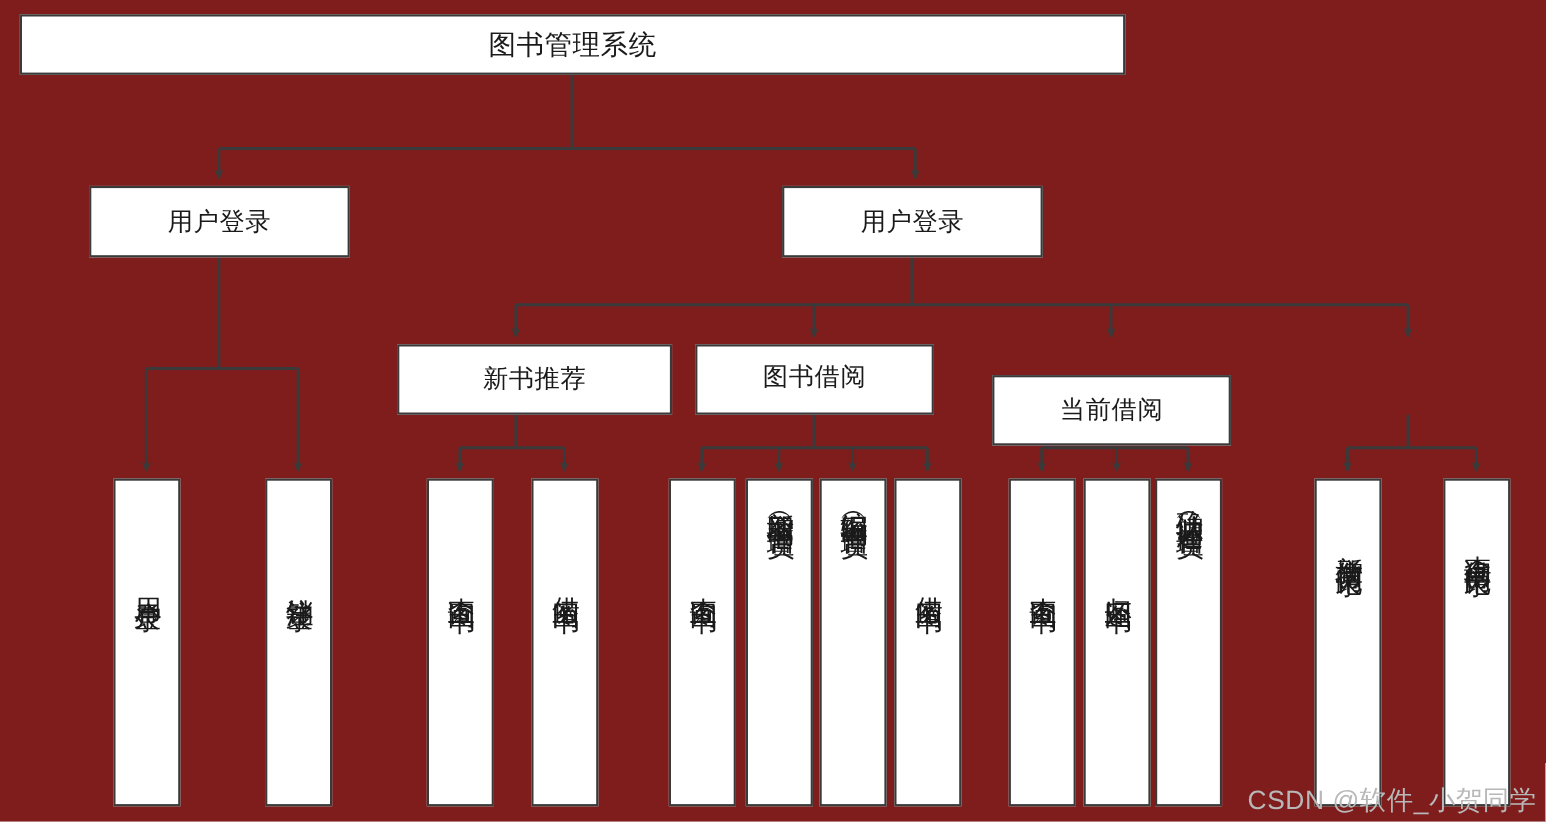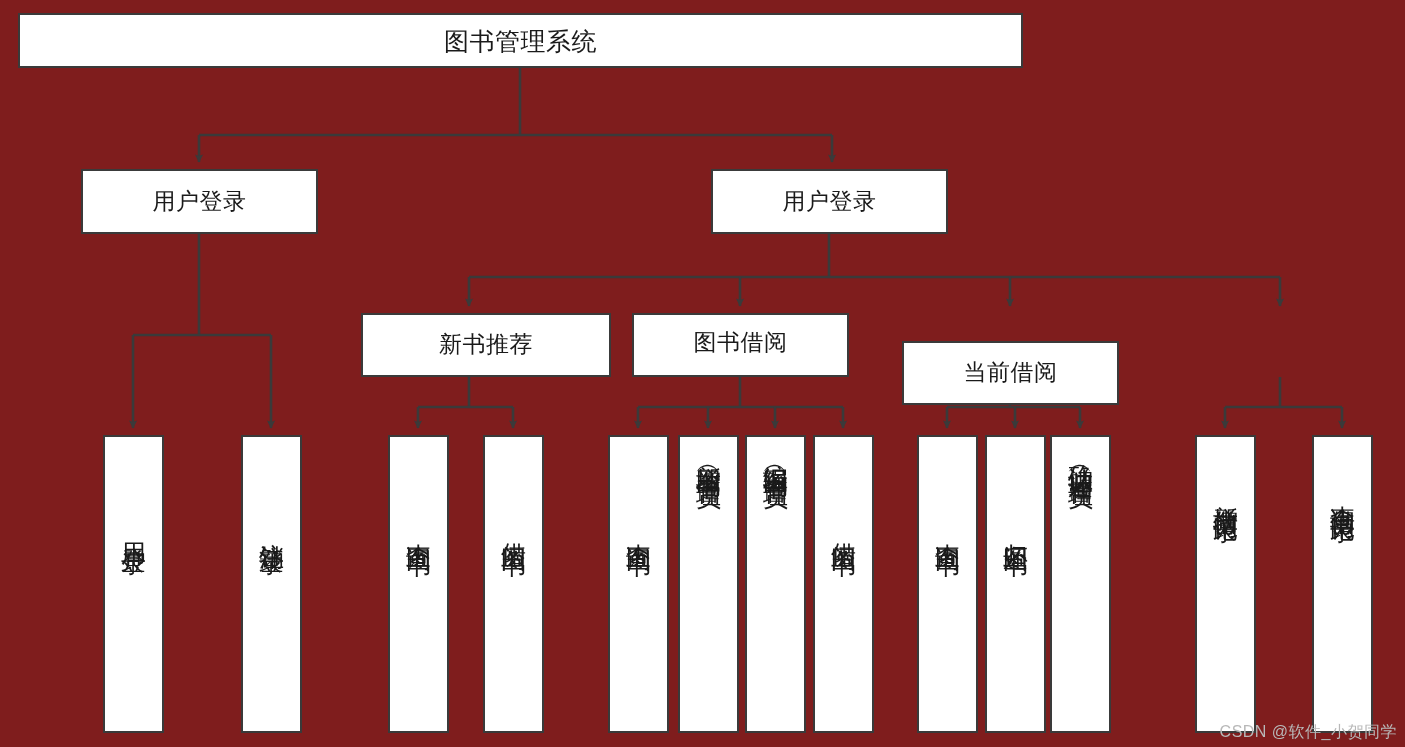--- a/index.html
+++ b/index.html
@@ -55,21 +55,21 @@
     letter-spacing: 3px;
     line-height: 1;
   }
   .node.root .lbl {
     font-size: 25px;
   }
   #watermark {
     position: absolute;
     right: 8px;
     bottom: 4px;
-    font-size: 16px;
+    font-size: 24px;
     color: #b8b8b8;
     letter-spacing: 0.5px;
     z-index: 3;
     white-space: nowrap;
   }
 </style>
 </head>
 <body>
 
 <div id="canvas">

